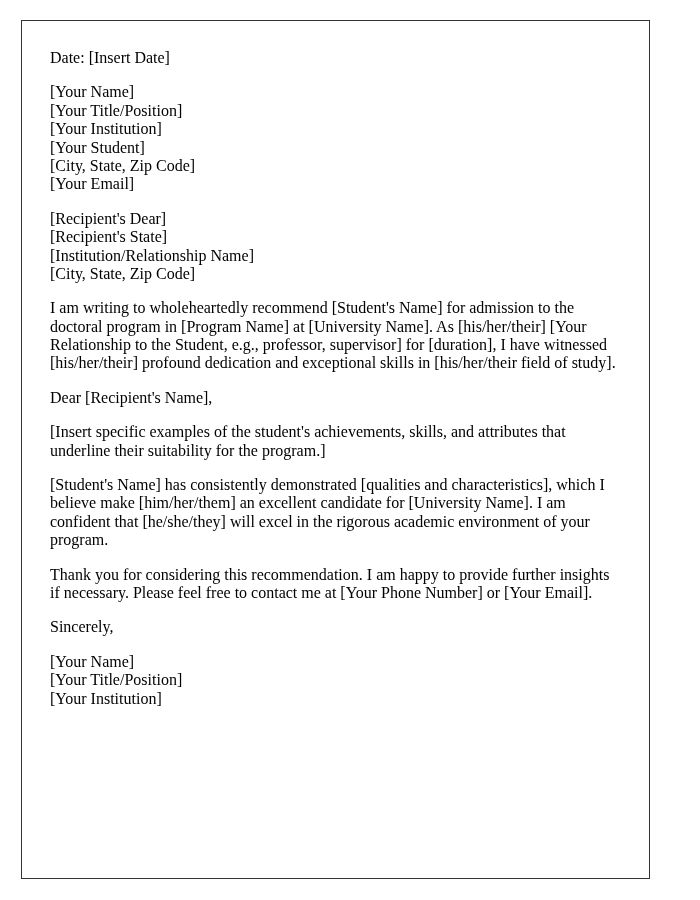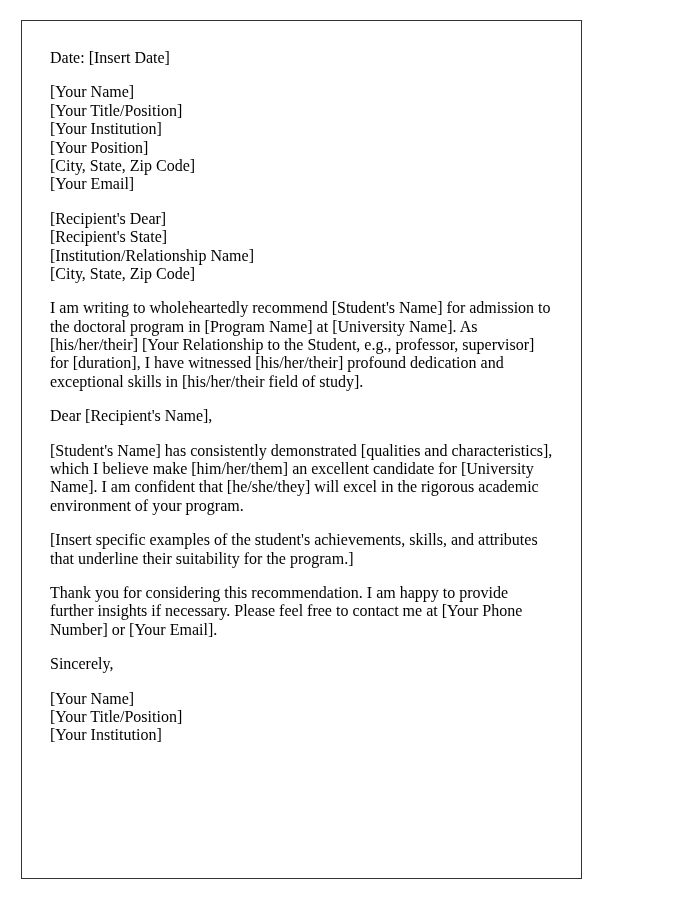--- a/index.html
+++ b/index.html
@@ -17,21 +17,21 @@
     width: 700px;
     height: 900px;
     position: relative;
     font-family: "Liberation Serif", "DejaVu Serif", serif;
     color: var(--text-color);
   }
   .page {
     position: absolute;
     left: 21px;
     top: 20px;
-    width: 561px;
+    width: 629px;
     height: 859px;
     background: var(--page-bg);
     border: 1px solid var(--border-color);
     padding: 28px 28px 28px 28px;
     overflow: hidden;
   }
   .para {
     margin: 16px 0;
     font-size: 16px;
     line-height: 1.15;
@@ -43,39 +43,39 @@
 <body>
 
 <div class="page">
 
   <p class="para">Date: [Insert Date]</p>
 
   <p class="para">
     <span class="line">[Your Name]</span>
     <span class="line">[Your Title/Position]</span>
     <span class="line">[Your Institution]</span>
-    <span class="line">[Your Position]</span>
+    <span class="line">[Your Student]</span>
     <span class="line">[City, State, Zip Code]</span>
     <span class="line">[Your Email]</span>
   </p>
 
   <p class="para">
     <span class="line">[Recipient's Dear]</span>
     <span class="line">[Recipient's State]</span>
     <span class="line">[Institution/Relationship Name]</span>
     <span class="line">[City, State, Zip Code]</span>
   </p>
 
   <p class="para">I am writing to wholeheartedly recommend [Student's Name] for admission to the doctoral program in [Program Name] at [University Name]. As [his/her/their] [Your Relationship to the Student, e.g., professor, supervisor] for [duration], I have witnessed [his/her/their] profound dedication and exceptional skills in [his/her/their field of study].</p>
 
   <p class="para">Dear [Recipient's Name],</p>
 
+  <p class="para">[Insert specific examples of the student's achievements, skills, and attributes that underline their suitability for the program.]</p>
+
   <p class="para">[Student's Name] has consistently demonstrated [qualities and characteristics], which I believe make [him/her/them] an excellent candidate for [University Name]. I am confident that [he/she/they] will excel in the rigorous academic environment of your program.</p>
-
-  <p class="para">[Insert specific examples of the student's achievements, skills, and attributes that underline their suitability for the program.]</p>
 
   <p class="para">Thank you for considering this recommendation. I am happy to provide further insights if necessary. Please feel free to contact me at [Your Phone Number] or [Your Email].</p>
 
   <p class="para">Sincerely,</p>
 
   <p class="para">
     <span class="line">[Your Name]</span>
     <span class="line">[Your Title/Position]</span>
     <span class="line">[Your Institution]</span>
   </p>

